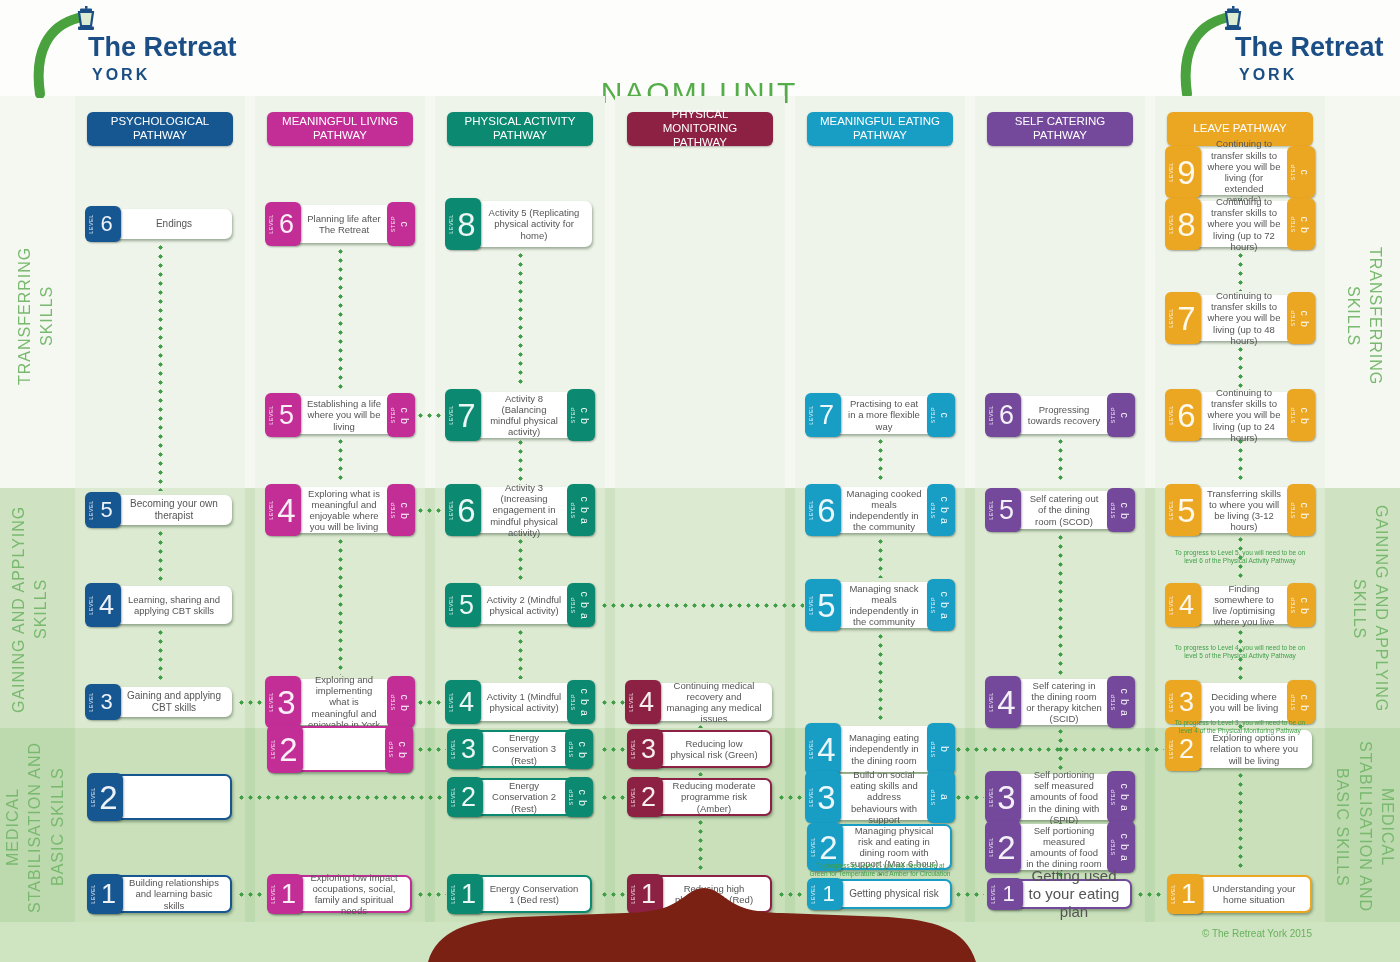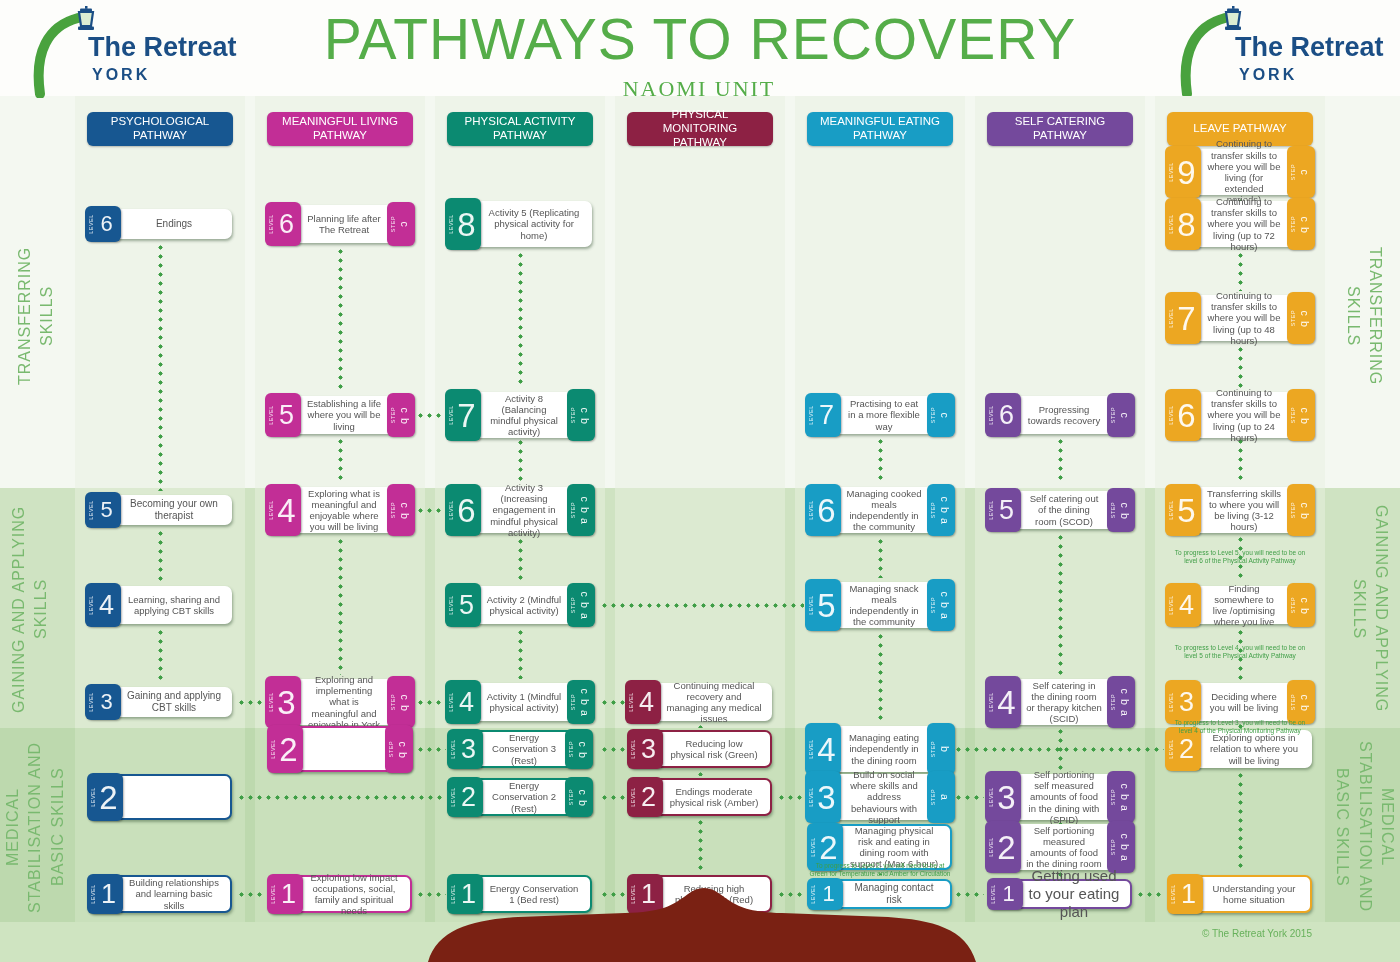--- a/index.html
+++ b/index.html
@@ -12,21 +12,21 @@
       #bdd9ae 728px,#bdd9ae 922px,
       #cfe4c1 922px,#cfe4c1 100%);}
   .strip{position:absolute;top:96px;width:170px;height:826px;
     background:linear-gradient(to bottom,
       #eef4e9 0,#eef4e9 392px,
       #dcead1 392px,#dcead1 632px,
       #c9e0bb 632px,#c9e0bb 826px);}
   .title{position:absolute;left:230px;right:230px;top:6px;text-align:center;
     font-size:57px;color:#55ad49;letter-spacing:1px;font-weight:400;}
   .subtitle{position:absolute;left:230px;right:232px;top:76px;text-align:center;
-    font-size:22px;color:#55ad49;letter-spacing:2px;font-family:Liberation Serif, serif;}
+    font-size:30px;color:#55ad49;letter-spacing:2px;}
   .logo{position:absolute;top:6px;width:215px;height:92px;}
   .logo-name{position:absolute;left:60px;top:26px;font-size:27px;font-weight:bold;color:#1b4e85;}
   .logo-york{position:absolute;left:64px;top:60px;font-size:16px;font-weight:bold;letter-spacing:3px;color:#1b4e85;}
   .pathway-header{position:absolute;top:112px;width:146px;height:34px;border-radius:6px;
     color:#fff;font-size:11.5px;display:flex;align-items:center;justify-content:center;
     text-align:center;line-height:1.2;box-shadow:0 1px 2px rgba(0,0,0,.25);
     padding:0 8px;box-sizing:border-box;}
   .box{position:absolute;width:144px;background:#fff;border-radius:7px;
     box-shadow:1px 2px 3px rgba(50,80,50,.45);box-sizing:border-box;}
   .box.outlined{border:2px solid #999;}
@@ -90,21 +90,20 @@
       <path d="M12 88 C 6 46 20 20 50 12" stroke="#49a23e" stroke-width="10" fill="none" stroke-linecap="round"></path>
       <rect x="52" y="2.5" width="12" height="3" rx="1" fill="#1b4e85"></rect>
       <path d="M51 6 L65 6 L63 20 L53 20 Z" fill="#dcedd2" stroke="#1b4e85" stroke-width="2.2"></path>
       <rect x="50" y="20.5" width="16" height="3.5" rx="1" fill="#1b4e85"></rect>
       <rect x="57" y="0" width="2.5" height="2.8" fill="#1b4e85"></rect>
     </svg>
     <div class="logo-name">The Retreat</div>
     <div class="logo-york">YORK</div>
   </div>
 
-  <div class="title">PATHWAYS TO RECOVERY</div>
   <div class="subtitle">NAOMI UNIT</div>
 
   <div class="side-label side-left" id="side-l1">TRANSFERRING SKILLS</div>
   <div class="side-label side-left" id="side-l2">GAINING AND APPLYING SKILLS</div>
   <div class="side-label side-left" id="side-l3">MEDICAL STABILISATION AND BASIC SKILLS</div>
   <div class="side-label side-right" id="side-r1">TRANSFERRING SKILLS</div>
   <div class="side-label side-right" id="side-r2">GAINING AND APPLYING SKILLS</div>
   <div class="side-label side-right" id="side-r3">MEDICAL STABILISATION AND BASIC SKILLS</div>
 
   <div id="diagram">
@@ -397,21 +396,21 @@
           <div class="tag-word">LEVEL</div>
           <div class="level-num" style="font-size: 27px;">3</div>
         </div>
         <div class="box-text">Reducing low physical risk (Green)</div>
       </div>
       <div class="box outlined" style="left: 628px; top: 778px; width: 144px; height: 38px; border-color: rgb(141, 33, 68);">
         <div class="level-tag" style="background: rgb(141, 33, 68);">
           <div class="tag-word">LEVEL</div>
           <div class="level-num" style="font-size: 27px;">2</div>
         </div>
-        <div class="box-text">Endings moderate physical risk (Amber)</div>
+        <div class="box-text">Reducing moderate programme risk (Amber)</div>
       </div>
       <div class="box outlined" style="left: 628px; top: 875px; width: 144px; height: 38px; border-color: rgb(141, 33, 68);">
         <div class="level-tag" style="background: rgb(141, 33, 68);">
           <div class="tag-word">LEVEL</div>
           <div class="level-num" style="font-size: 27px;">1</div>
         </div>
         <div class="box-text">Reducing high physical risk (Red)</div>
       </div>
       <div class="pathway-header" style="left: 807px; background: rgb(24, 157, 197);">MEANINGFUL EATING PATHWAY</div>
       <div class="box has-steps" style="left: 808px; top: 396px; width: 144px; height: 38px;">
@@ -468,41 +467,41 @@
           <div class="step-letters">
             <div class="step-letter">b</div>
           </div>
         </div>
       </div>
       <div class="box has-steps" style="left: 808px; top: 774px; width: 144px; height: 46px;">
         <div class="level-tag" style="background: rgb(24, 157, 197);">
           <div class="tag-word">LEVEL</div>
           <div class="level-num" style="font-size: 33px;">3</div>
         </div>
-        <div class="box-text">Build on social where skills and address behaviours with support</div>
+        <div class="box-text">Build on social eating skills and address behaviours with support</div>
         <div class="step-tag" style="background: rgb(24, 157, 197);">
           <div class="tag-word">STEP</div>
           <div class="step-letters">
             <div class="step-letter">a</div>
           </div>
         </div>
       </div>
       <div class="box outlined" style="left: 808px; top: 824px; width: 144px; height: 46px; border-color: rgb(24, 157, 197);">
         <div class="level-tag" style="background: rgb(24, 157, 197);">
           <div class="tag-word">LEVEL</div>
           <div class="level-num" style="font-size: 33px;">2</div>
         </div>
         <div class="box-text">Managing physical risk and eating in dining room with support (Max 6 hour)</div>
       </div>
       <div class="box outlined" style="left: 808px; top: 879px; width: 144px; height: 30px; border-color: rgb(24, 157, 197);">
         <div class="level-tag" style="background: rgb(24, 157, 197);">
           <div class="tag-word">LEVEL</div>
           <div class="level-num" style="font-size: 22px;">1</div>
         </div>
-        <div class="box-text" style="font-size: 10px;">Managing contact risk</div>
+        <div class="box-text" style="font-size: 10px;">Getting physical risk</div>
       </div>
       <div class="pathway-header" style="left: 987px; background: rgb(116, 73, 156);">SELF CATERING PATHWAY</div>
       <div class="box has-steps" style="left: 988px; top: 396px; width: 144px; height: 38px;">
         <div class="level-tag" style="background: rgb(116, 73, 156);">
           <div class="tag-word">LEVEL</div>
           <div class="level-num" style="font-size: 27px;">6</div>
         </div>
         <div class="box-text">Progressing towards recovery</div>
         <div class="step-tag" style="background: rgb(116, 73, 156);">
           <div class="tag-word">STEP</div>

